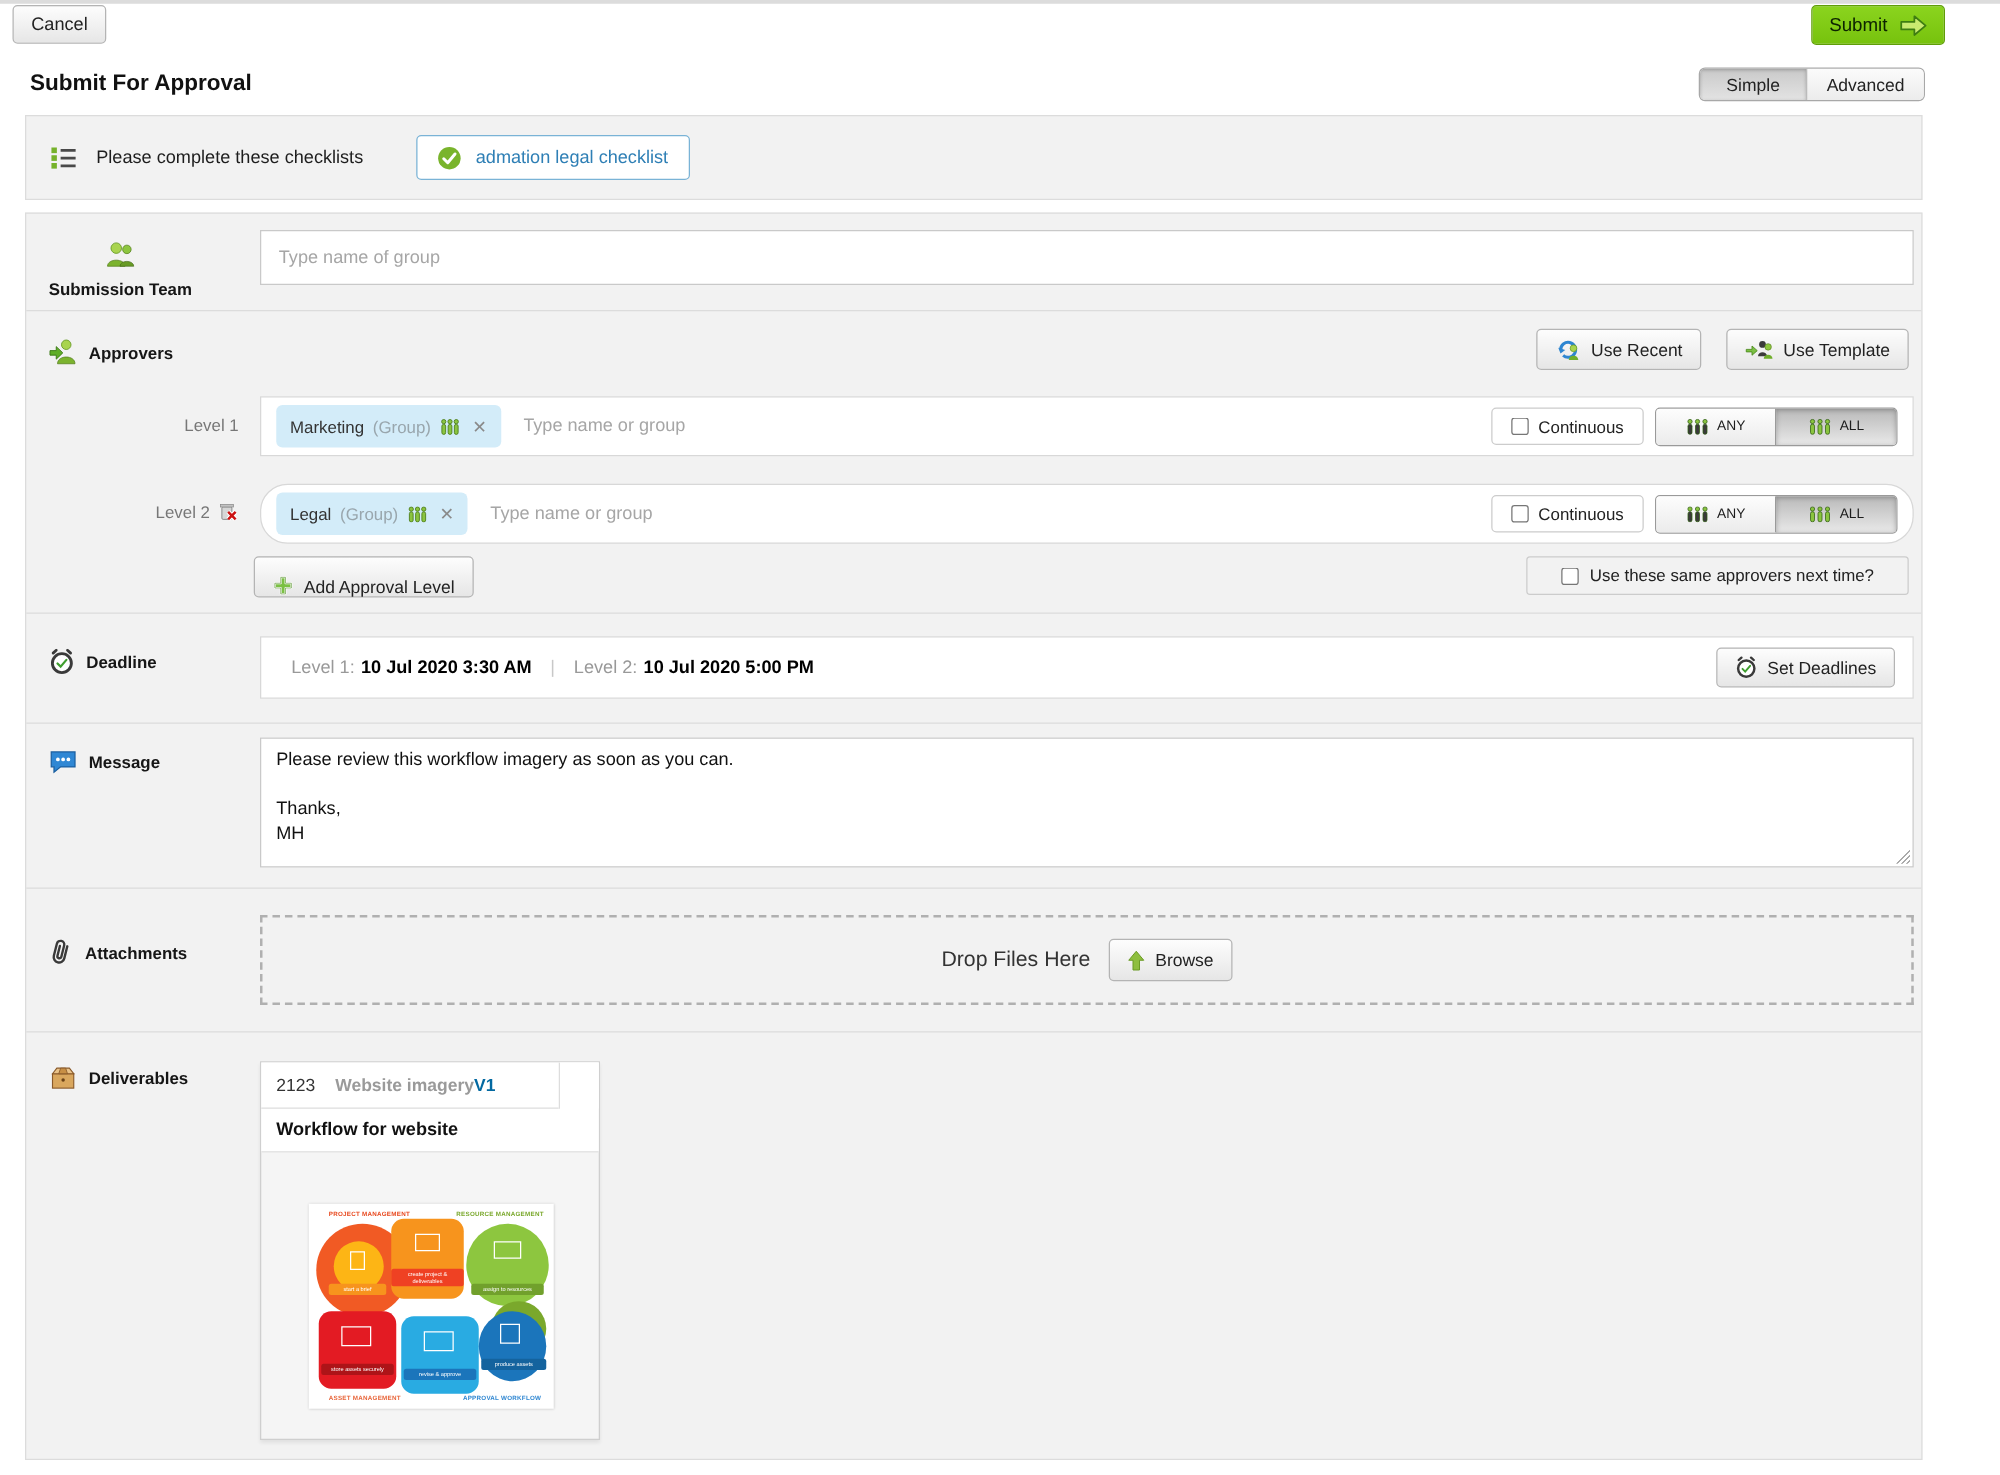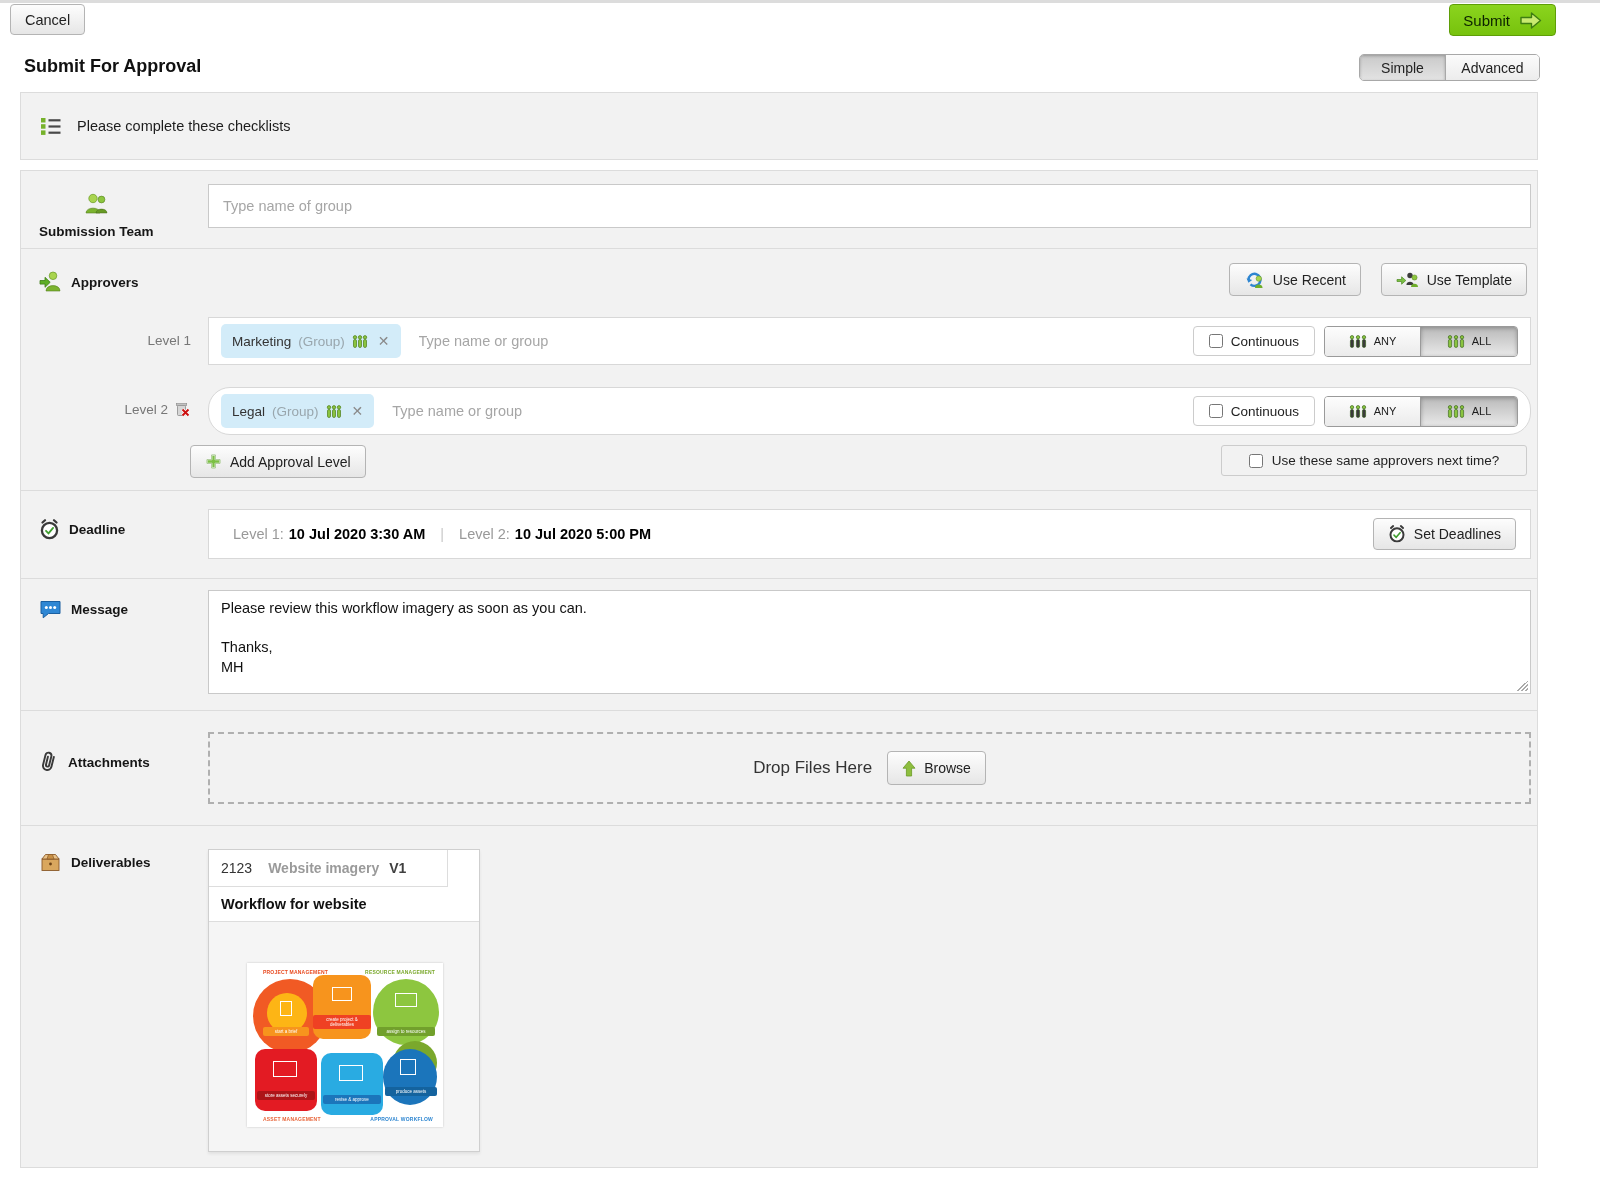--- a/index.html
+++ b/index.html
@@ -89,21 +89,21 @@
   .continuous-box { display:flex; align-items:center; gap:8px; border:1px solid #ccc; border-radius:4px;
     background:#fff; height:30px; padding:0 15px; font-size:13.5px; color:#222; margin-right:9px; }
   .continuous-box input { width:14px; height:14px; }
 
   .seg { display:flex; height:31px; border:1px solid #9a9a9a; border-radius:4px; overflow:hidden; margin-right:12px; }
   .seg-btn { display:flex; align-items:center; justify-content:center; gap:7px; width:96px;
     font-size:11px; color:#1d1d1d; cursor:pointer; }
   .seg-any { background:linear-gradient(#fdfdfd,#ebebeb); border-right:1px solid #9a9a9a; }
   .seg-all { background:linear-gradient(#b9b9b9,#e9e9e9); box-shadow:inset 0 1px 4px rgba(0,0,0,.28); }
 
-  .btn-add-level { position:absolute; left:169px; top:196px; height:33px; }
+  .btn-add-level { position:absolute; left:182px; top:196px; height:33px;align-items:flex-end; }
   .same-box { position:absolute; right:10px; top:196px; width:306px; height:31px; border:1px solid #ccc;
     border-radius:3px; display:flex; align-items:center; justify-content:center; gap:9px; font-size:13.5px; color:#222; }
   .same-box input { width:14px; height:14px; }
 
   
   .deadline-box { position:absolute; left:187px; top:18px; width:1323px; height:50px; background:#fff;
     border:1px solid #d8d8d8; display:flex; align-items:center; padding:0 14px 0 24px; font-size:14.5px; }
   .dl-label { color:#999; }
   .dl-value { color:#000; font-weight:bold; margin-left:5px; }
   .dl-divider { color:#c8c8c8; margin:0 15px; }
@@ -125,21 +125,21 @@
   .btn-browse { height:34px; }
 
   
   .deliv-card { position:absolute; left:187px; top:23px; width:272px; height:303px;
     border:1px solid #cfcfcf; background:#f5f5f5; box-shadow:0 2px 3px rgba(0,0,0,.07); }
   .deliv-header { display:flex; height:37px; background:#fff; }
   .deliv-header .hd-main { flex:1; display:flex; align-items:center; padding:0 12px;
     border-bottom:1px solid #ddd; }
   .hd-id { font-size:14px; color:#333; }
   .hd-name { font-size:14px; font-weight:bold; color:#9a9a9a; margin-left:16px; }
-  .hd-ver { font-size:14px; font-weight:bold; color:#404040; margin-left:10px; }
+  .hd-ver { font-size:14px; font-weight:bold; color:#0369a1; margin-left:0; }
   .deliv-header .hd-side { width:32px; border-left:1px solid #ddd; background:#fff; }
   .deliv-title { height:35px; background:#fff; border-bottom:1px solid #ddd;
     font-size:14.5px; font-weight:bold; color:#111; line-height:34px; padding:0 12px; }
   .deliv-body { position:relative; height:229px; }
 
   
   .thumb { position:absolute; left:38px; top:41px; width:196px; height:164px; background:#fff;
     box-shadow:0 0 2px rgba(0,0,0,.2); overflow:hidden; }
   .thumb .corner { position:absolute; font-size:5px; font-weight:bold; letter-spacing:.2px; }
   .c-tl { left:16px; top:6px; color:#e8491f; }
@@ -182,20 +182,29 @@
       <svg width="20" height="19" viewBox="0 0 20 19">
         <rect x="0" y="1" width="4.5" height="4.5" fill="#76b22b"></rect>
           <rect x="7.5" y="2.2" width="12" height="2.2" fill="#494949"></rect>
         <rect x="0" y="7.2" width="4.5" height="4.5" fill="#76b22b"></rect>
           <rect x="7.5" y="8.4" width="12" height="2.2" fill="#494949"></rect>
         <rect x="0" y="13.4" width="4.5" height="4.5" fill="#76b22b"></rect>
           <rect x="7.5" y="14.6" width="12" height="2.2" fill="#494949"></rect>
       </svg>
     </span>
     <span class="checklist-prompt">Please complete these checklists</span>
+    <button class="btn-checklist">
+      <span class="section-icon">
+        <svg width="19" height="19" viewBox="0 0 19 19">
+            <circle cx="9.5" cy="9.5" r="9" fill="#79b42c"></circle>
+            <path d="M5 10l3.2 3.2L14 6.2" stroke="#fff" stroke-width="2.4" fill="none" stroke-linecap="round" stroke-linejoin="round"></path>
+          </svg>
+      </span>
+      <span>admation legal checklist</span>
+    </button>
   </div>
 
   <div class="main-panel">
 
     <div class="row row-team">
       <div class="section-label" style="top:22px;flex-direction:column;">
         <span class="section-icon">
           <svg width="24" height="22" viewBox="0 0 24 22">
             <circle cx="9" cy="5.5" r="4.2" fill="#a9d44f" stroke="#679a24" stroke-width="0.7"></circle>
             <path d="M2 20c0-6.5 14-6.5 14 0z" fill="#7bb32e" stroke="#567f1e" stroke-width="0.6"></path>

